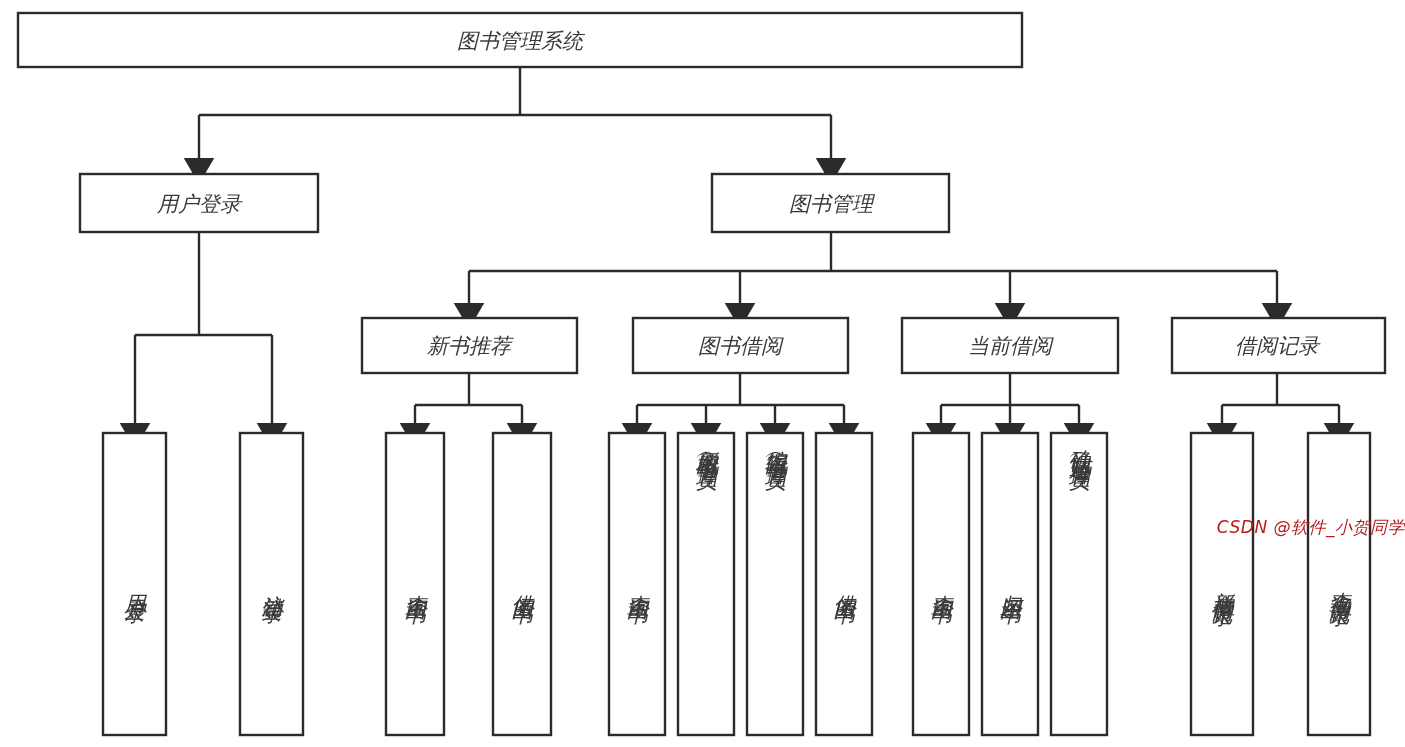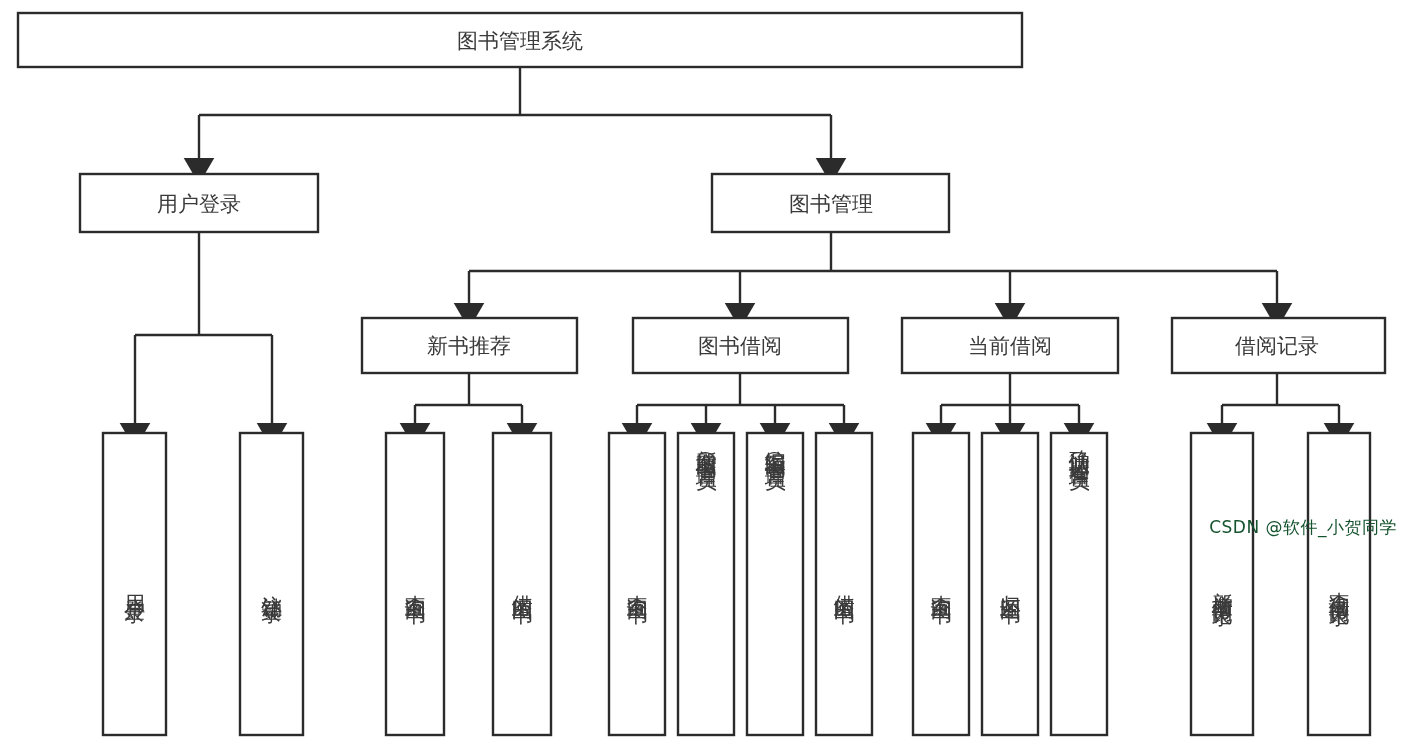--- a/index.html
+++ b/index.html
@@ -11,20 +11,21 @@
     width: 1405px;
     height: 747px;
     font-family: "DejaVu Sans", "Liberation Sans", sans-serif;
     overflow: hidden;
   }
   #diagram-root {
     position: relative;
     width: 1405px;
     height: 543px;
     background: #ffffff;
+    font-style: italic;
   }
   svg.diagram-canvas {
     position: absolute;
     top: 0;
     left: 0;
     width: 1405px;
     height: 747px;
   }
   .node-rect {
     fill: #ffffff;
@@ -61,25 +62,25 @@
     font-family: "DejaVu Sans", "Liberation Sans", sans-serif;
     font-size: 21px;
     line-height: 1.35;
     letter-spacing: 3px;
     color: #3a3a3a;
     white-space: nowrap;
     text-align: center;
   }
   .watermark {
     position: absolute;
-    right: 8px;
+    right: 0;
     bottom: 4px;
     font-family: "DejaVu Sans", "Liberation Sans", sans-serif;
     font-size: 17px;
-    color: #14532d;
+    color: #b91c1c;
     letter-spacing: 0.5px;
     white-space: nowrap;
     margin-top: 40px;
   }
 </style>
 </head>
 <body>
 
 <div id="diagram-root">
 

